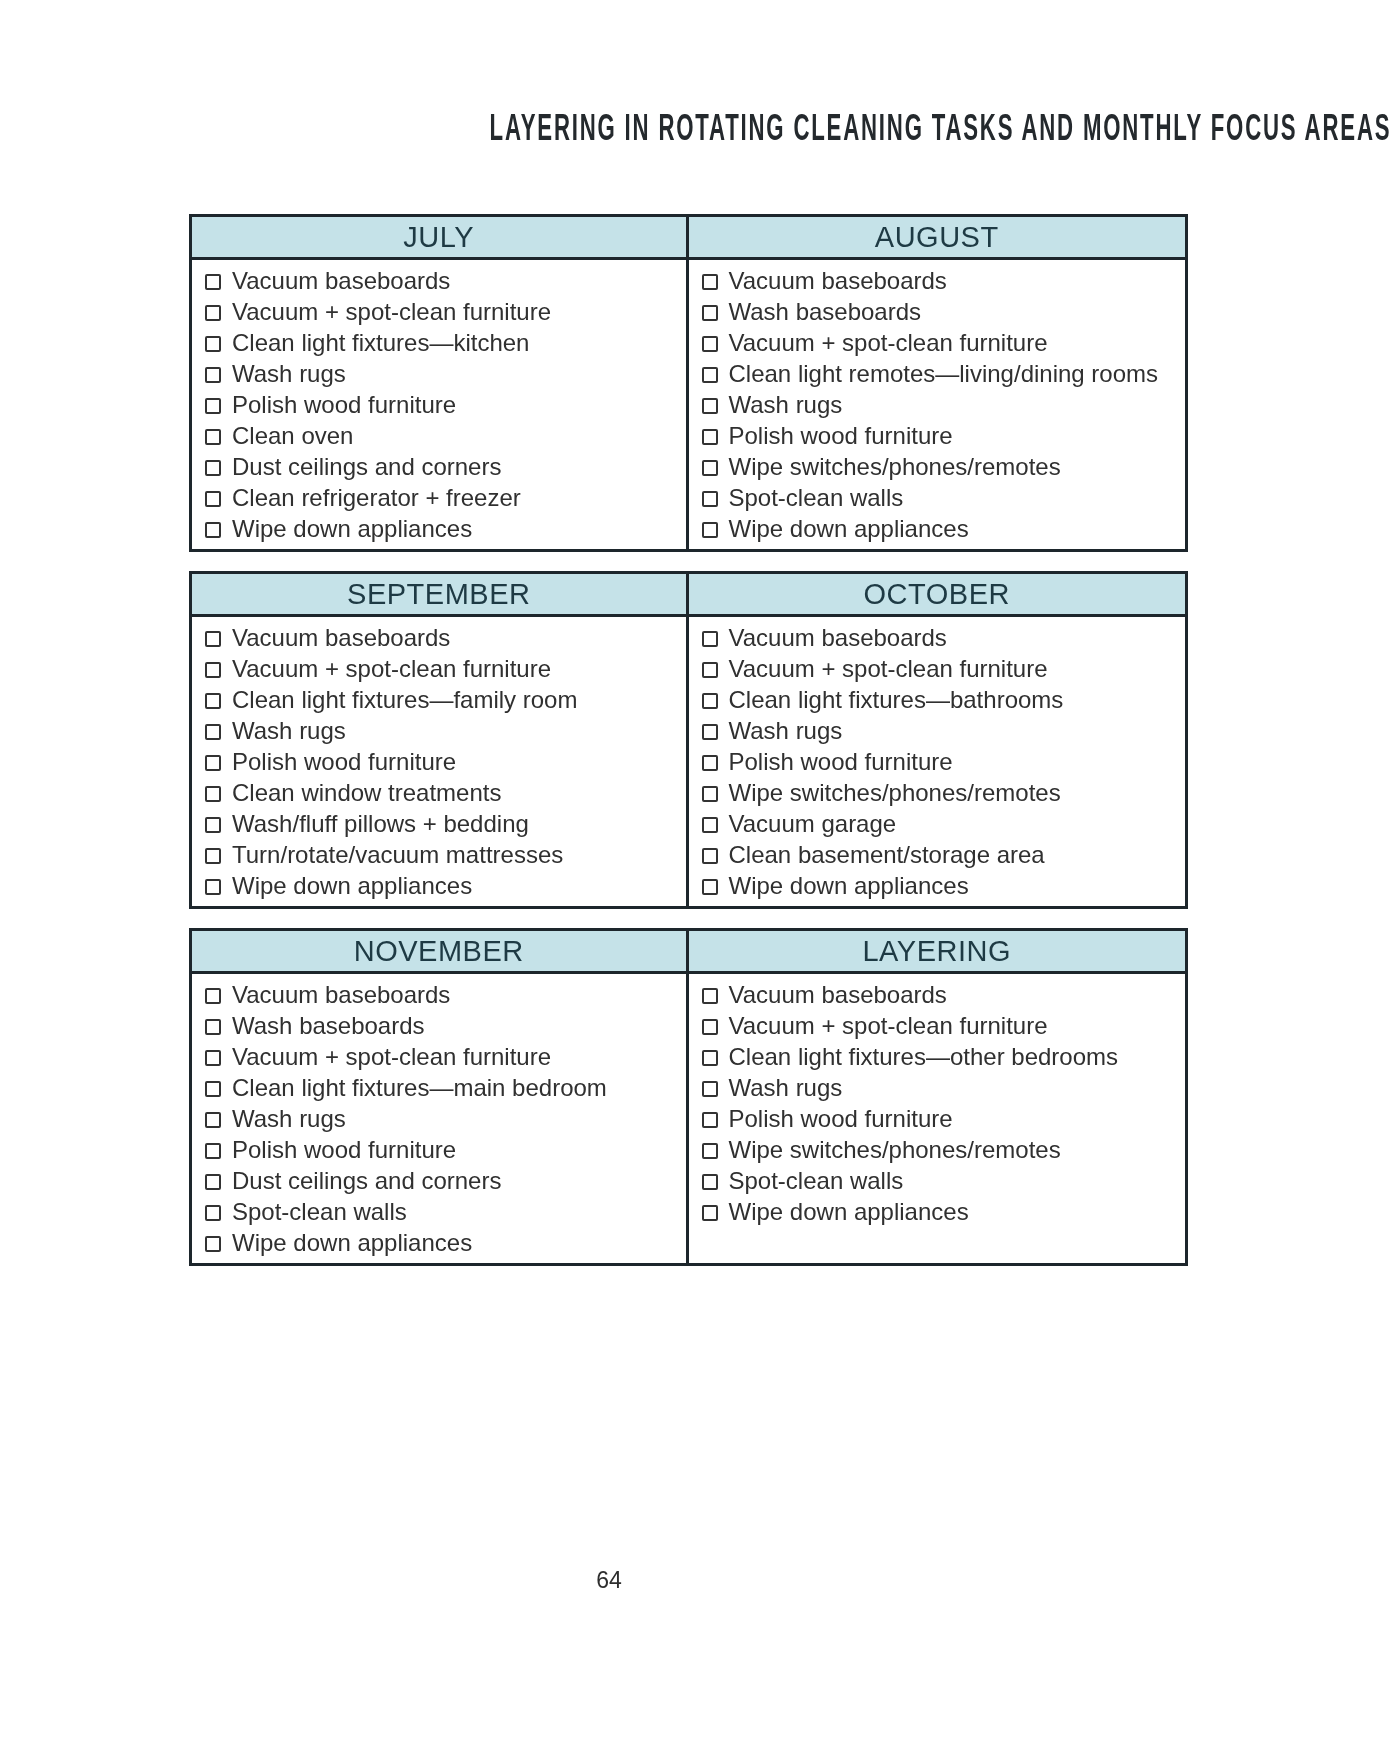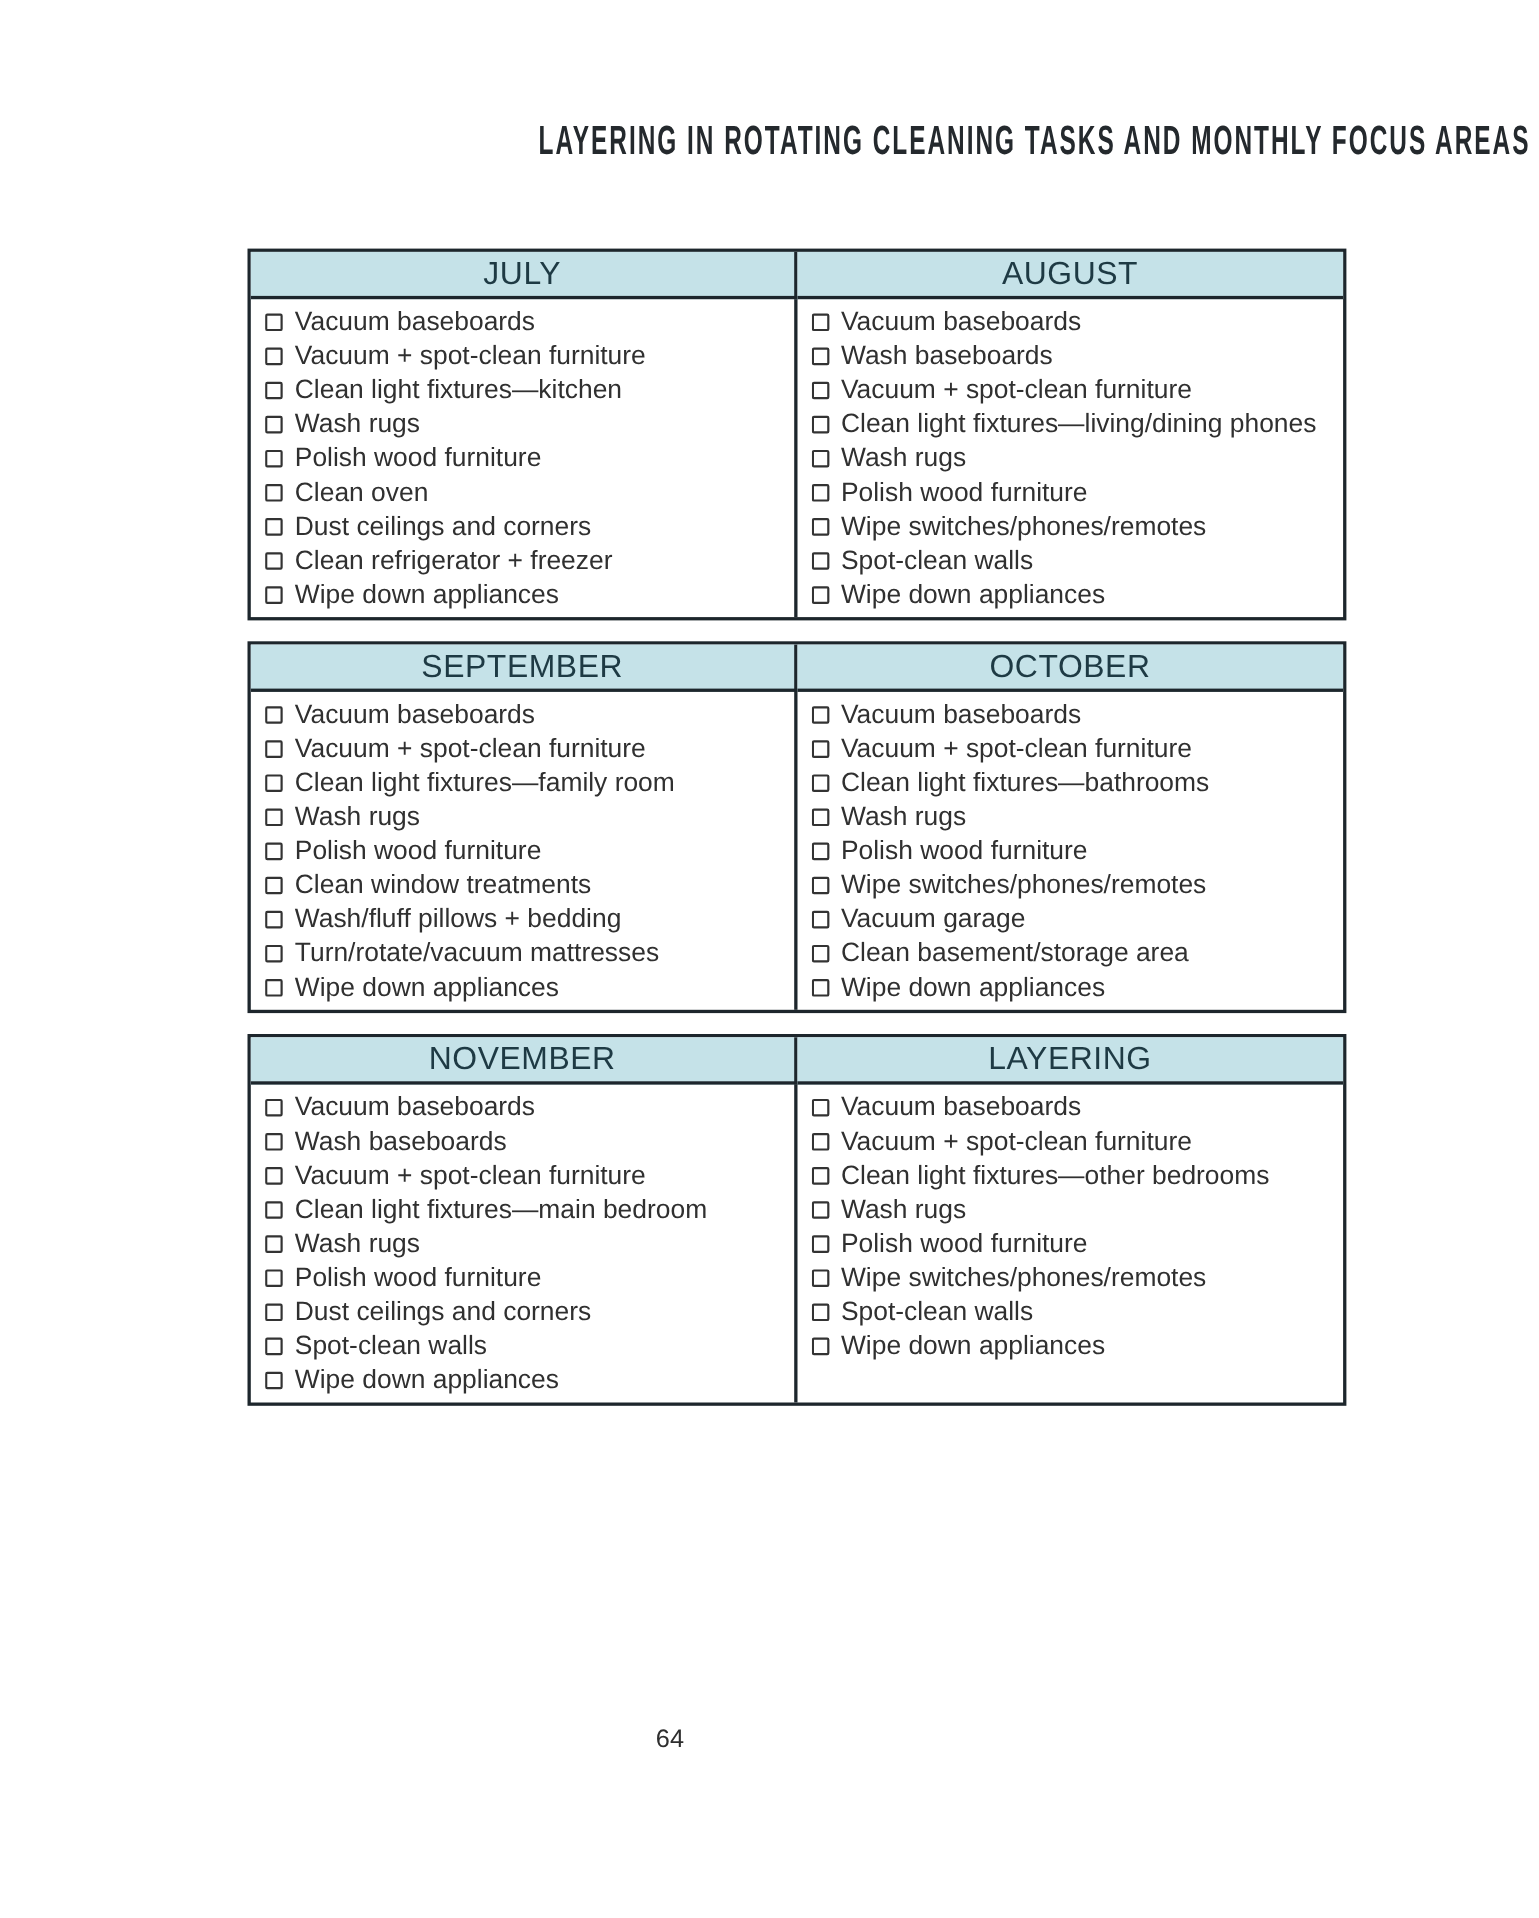--- a/index.html
+++ b/index.html
@@ -24,24 +24,23 @@
     font-size: 37px;
     line-height: 40px;
     font-weight: 700;
     letter-spacing: 3px;
     color: #24292d;
     transform: scaleX(0.60);
     transform-origin: center;
   }
   .tables {
     position: absolute;
-    top: 226px;
+    top: 214px;
     left: 189px;
     width: 999px;
-    margin-left: 36px;
   }
   .month-table {
     border: 3px solid #1d262c;
     margin-bottom: 19px;
     background: #ffffff;
   }
   .header-row, .body-row {
     display: grid;
     grid-template-columns: 1fr 1fr;
   }
@@ -112,21 +111,21 @@
             <div class="task"><span class="checkbox"></span><span>Polish wood furniture</span></div>
             <div class="task"><span class="checkbox"></span><span>Clean oven</span></div>
             <div class="task"><span class="checkbox"></span><span>Dust ceilings and corners</span></div>
             <div class="task"><span class="checkbox"></span><span>Clean refrigerator + freezer</span></div>
             <div class="task"><span class="checkbox"></span><span>Wipe down appliances</span></div>
           </div>
           <div class="month-cell right">
             <div class="task"><span class="checkbox"></span><span>Vacuum baseboards</span></div>
             <div class="task"><span class="checkbox"></span><span>Wash baseboards</span></div>
             <div class="task"><span class="checkbox"></span><span>Vacuum + spot-clean furniture</span></div>
-            <div class="task"><span class="checkbox"></span><span>Clean light fixtures—living/dining phones</span></div>
+            <div class="task"><span class="checkbox"></span><span>Clean light remotes—living/dining rooms</span></div>
             <div class="task"><span class="checkbox"></span><span>Wash rugs</span></div>
             <div class="task"><span class="checkbox"></span><span>Polish wood furniture</span></div>
             <div class="task"><span class="checkbox"></span><span>Wipe switches/phones/remotes</span></div>
             <div class="task"><span class="checkbox"></span><span>Spot-clean walls</span></div>
             <div class="task"><span class="checkbox"></span><span>Wipe down appliances</span></div>
           </div>
         </div>
       </div>
       <div class="month-table">
         <div class="header-row">

